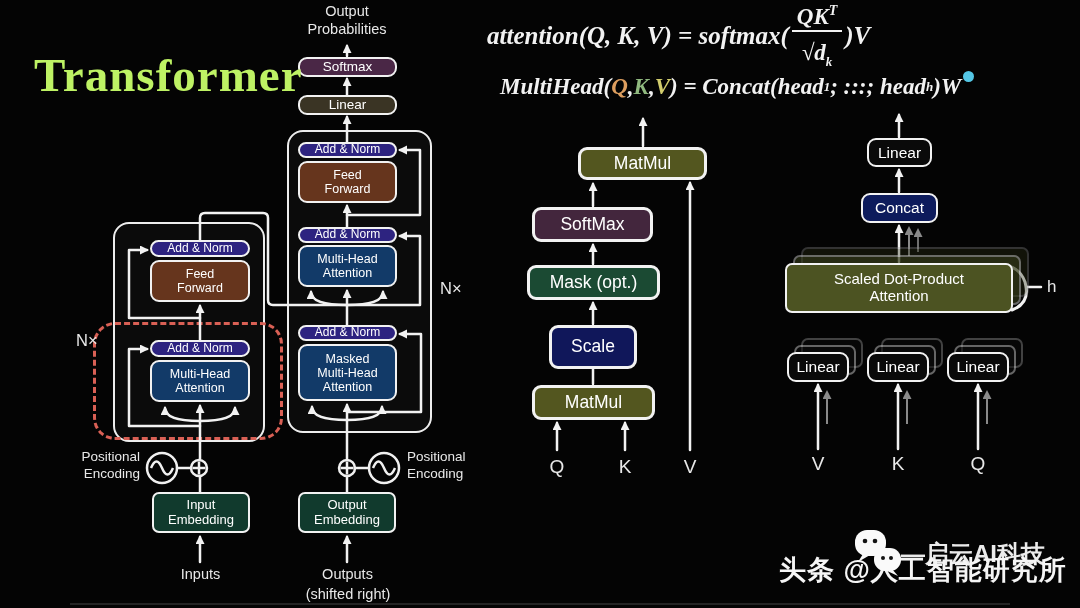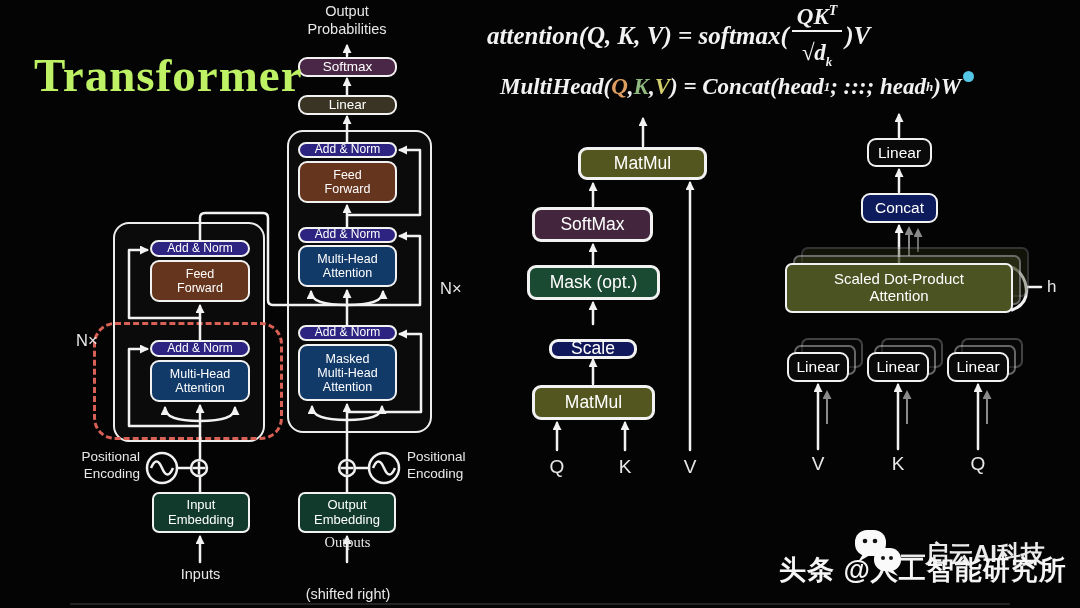--- a/index.html
+++ b/index.html
@@ -180,41 +180,41 @@
   <div class="box c-mha" style="left:150px;top:360px;width:100px;height:42px;">Multi-Head
 Attention</div>
   <div class="box c-emb" style="left:152px;top:492px;width:98px;height:41px;">Input
 Embedding</div>
   <div class="box c-emb" style="left:298px;top:492px;width:98px;height:41px;">Output
 Embedding</div>
 
   <div class="box c-matmul" style="left:578px;top:147px;width:129px;height:33px;">MatMul</div>
   <div class="box c-softmax-mid" style="left:532px;top:207px;width:121px;height:35px;">SoftMax</div>
   <div class="box c-mask" style="left:527px;top:265px;width:133px;height:35px;">Mask (opt.)</div>
-  <div class="box c-scale" style="left:549px;top:325px;width:88px;height:20px;margin-top:14px;">Scale</div>
+  <div class="box c-scale" style="left:549px;top:325px;width:88px;height:44px;">Scale</div>
   <div class="box c-matmul" style="left:532px;top:385px;width:123px;height:35px;">MatMul</div>
 
   <div class="box c-black" style="left:867px;top:138px;width:65px;height:29px;">Linear</div>
   <div class="box c-concat" style="left:861px;top:193px;width:77px;height:30px;">Concat</div>
   <div class="box c-sdpa" style="left:785px;top:263px;width:228px;height:50px;">Scaled Dot-Product
 Attention</div>
   <div class="box c-black" style="left:787px;top:352px;width:62px;height:30px;">Linear</div>
   <div class="box c-black" style="left:867px;top:352px;width:62px;height:30px;">Linear</div>
   <div class="box c-black" style="left:947px;top:352px;width:62px;height:30px;">Linear</div>
 
   <div class="lbl ctr" style="left:277px;top:2px;width:140px;font-size:14.5px;">Output
 Probabilities</div>
   <div class="lbl" style="left:76px;top:330px;font-size:16.5px;">N×</div>
   <div class="lbl" style="left:440px;top:278px;font-size:16.5px;">N×</div>
   <div class="lbl rt" style="left:56px;top:449px;width:84px;font-size:13.5px;">Positional
 Encoding</div>
   <div class="lbl" style="left:407px;top:449px;width:95px;font-size:13.5px;">Positional
 Encoding</div>
   <div class="lbl ctr" style="left:158px;top:565px;width:85px;font-size:14.5px;">Inputs</div>
-  <div class="lbl ctr" style="left:300px;top:533px;width:95px;font-size:14.5px;font-family:Liberation Serif, serif;">Outputs</div>
+  <div class="lbl ctr" style="left:300px;top:565px;width:95px;font-size:14.5px;">Outputs</div>
   <div class="lbl ctr" style="left:288px;top:585px;width:120px;font-size:14.5px;">(shifted right)</div>
   <div class="lbl ctr" style="left:546px;top:455px;width:22px;font-size:19px;">Q</div>
   <div class="lbl ctr" style="left:614px;top:455px;width:22px;font-size:19px;">K</div>
   <div class="lbl ctr" style="left:679px;top:455px;width:22px;font-size:19px;">V</div>
   <div class="lbl ctr" style="left:807px;top:452px;width:22px;font-size:19px;">V</div>
   <div class="lbl ctr" style="left:887px;top:452px;width:22px;font-size:19px;">K</div>
   <div class="lbl ctr" style="left:967px;top:452px;width:22px;font-size:19px;">Q</div>
   <div class="lbl" style="left:1047px;top:276px;font-size:17px;">h</div>
 
   <div id="title">Transformer</div>

